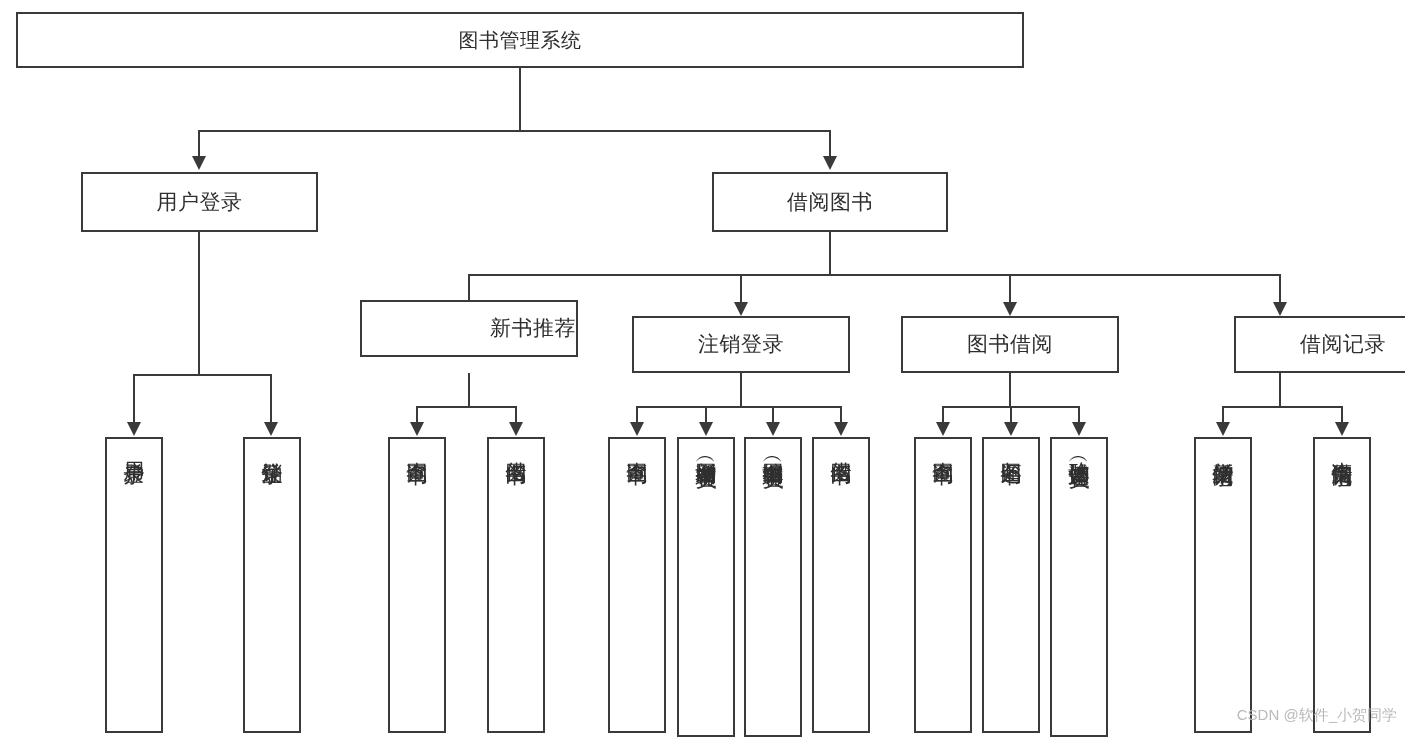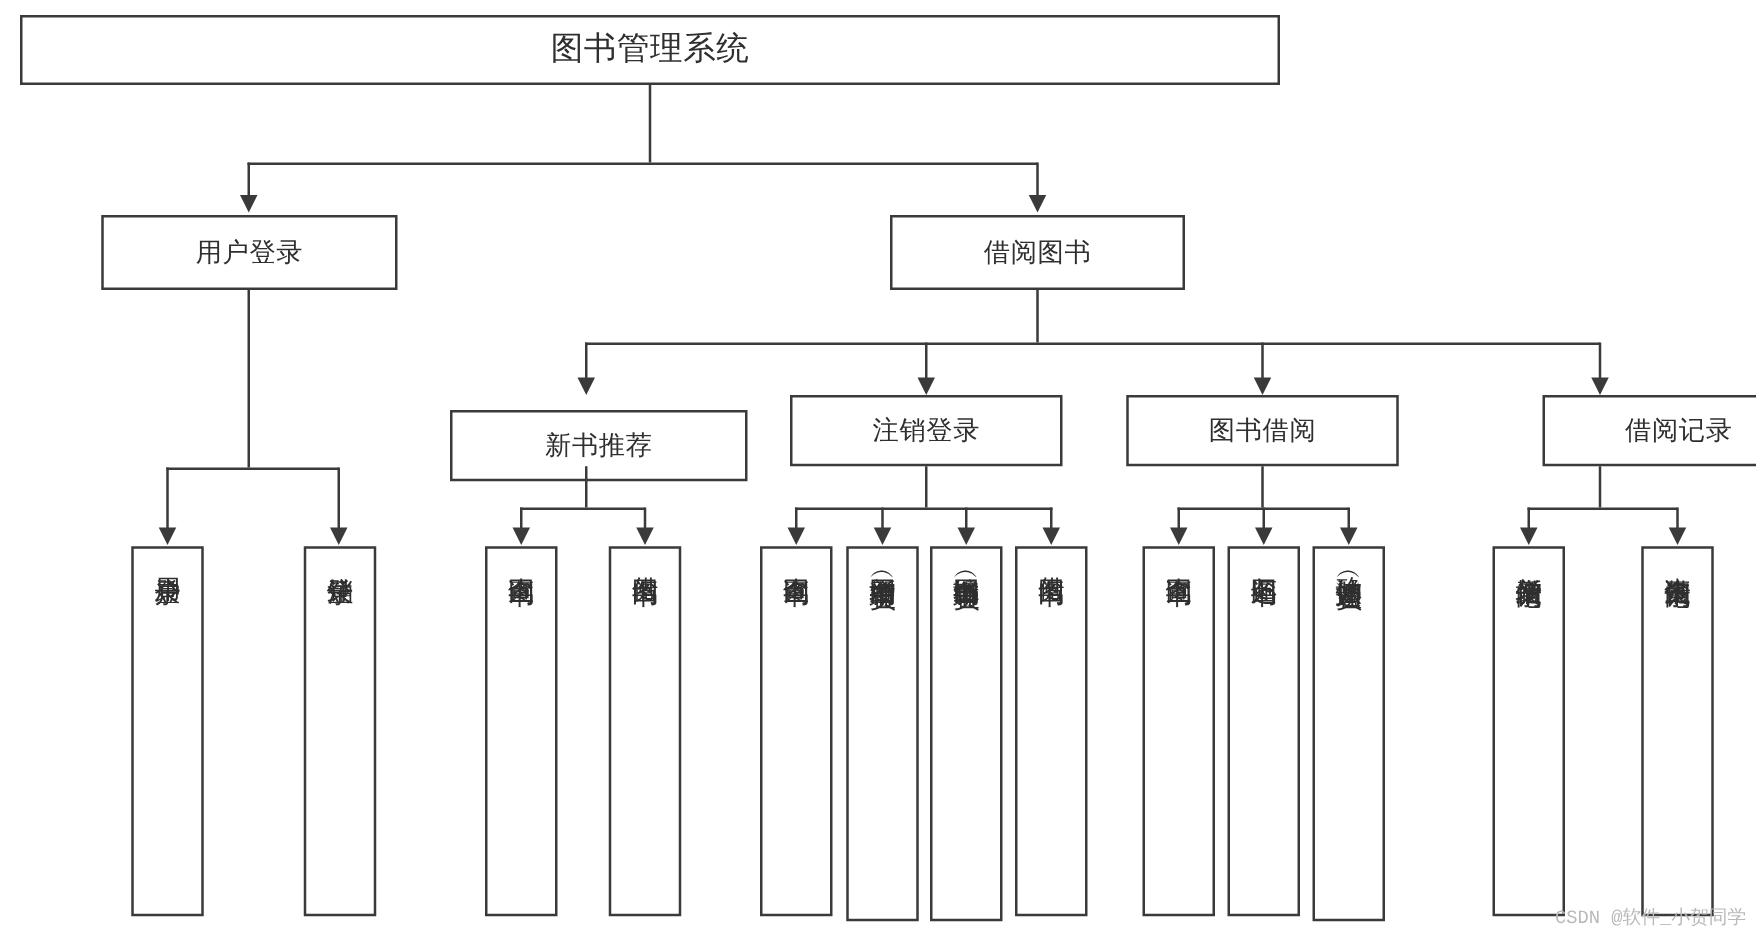--- a/index.html
+++ b/index.html
@@ -30,21 +30,21 @@
     justify-content: center;
     text-align: center;
   }
   .node .node-label {
     font-size: 21px;
     line-height: 1.15;
     color: #2f2f2f;
     letter-spacing: 0.5px;
     white-space: nowrap;
   }
-  .node.root .node-label { font-size: 26px; }
+  .node.root .node-label { font-size: 20px; }
 
   
   .node.vertical {
     align-items: flex-start;
     padding-top: 6px;
   }
   .node.vertical .node-label {
     writing-mode: vertical-rl;
     text-orientation: upright;
     font-size: 21px;
@@ -68,25 +68,25 @@
     height: 0;
     border-left: 7px solid transparent;
     border-right: 7px solid transparent;
     border-top: 14px solid #3a3a3a;
   }
 
   
   #watermark {
     position: absolute;
     right: 8px;
-    bottom: 4px;
+    bottom: 22px;
     font-size: 15px;
     color: #b9b9b9;
     white-space: nowrap;
-    font-family: Liberation Mono, monospace;
+    font-family: Liberation Sans, sans-serif;
     text-align: right;
   }
 </style>
 </head>
 <body>
 
 <div id="diagram-canvas">
 
   <div class="node root" style="left:16px; top:12px; width:1008px; height:56px;">
     <span class="node-label">图书管理系统</span>
@@ -118,21 +118,21 @@
   <div class="conn-h" style="left:468px; top:274px; width:812px;"></div>
   <div class="conn-v" style="left:468px; top:274px; height:29px;"></div>
   <div class="arrow-head" style="left:462px; top:302px;"></div>
   <div class="conn-v" style="left:740px; top:274px; height:29px;"></div>
   <div class="arrow-head" style="left:734px; top:302px;"></div>
   <div class="conn-v" style="left:1009px; top:274px; height:29px;"></div>
   <div class="arrow-head" style="left:1003px; top:302px;"></div>
   <div class="conn-v" style="left:1279px; top:274px; height:29px;"></div>
   <div class="arrow-head" style="left:1273px; top:302px;"></div>
 
-  <div class="node" style="left:360px; top:328px; width:238px; height:57px;">
+  <div class="node" style="left:360px; top:300px; width:218px; height:57px;justify-content:flex-end;">
     <span class="node-label">新书推荐</span>
   </div>
   <div class="node" style="left:632px; top:316px; width:218px; height:57px;">
     <span class="node-label">注销登录</span>
   </div>
   <div class="node" style="left:901px; top:316px; width:218px; height:57px;">
     <span class="node-label">图书借阅</span>
   </div>
   <div class="node" style="left:1234px; top:316px; width:218px; height:57px;">
     <span class="node-label">借阅记录</span>

